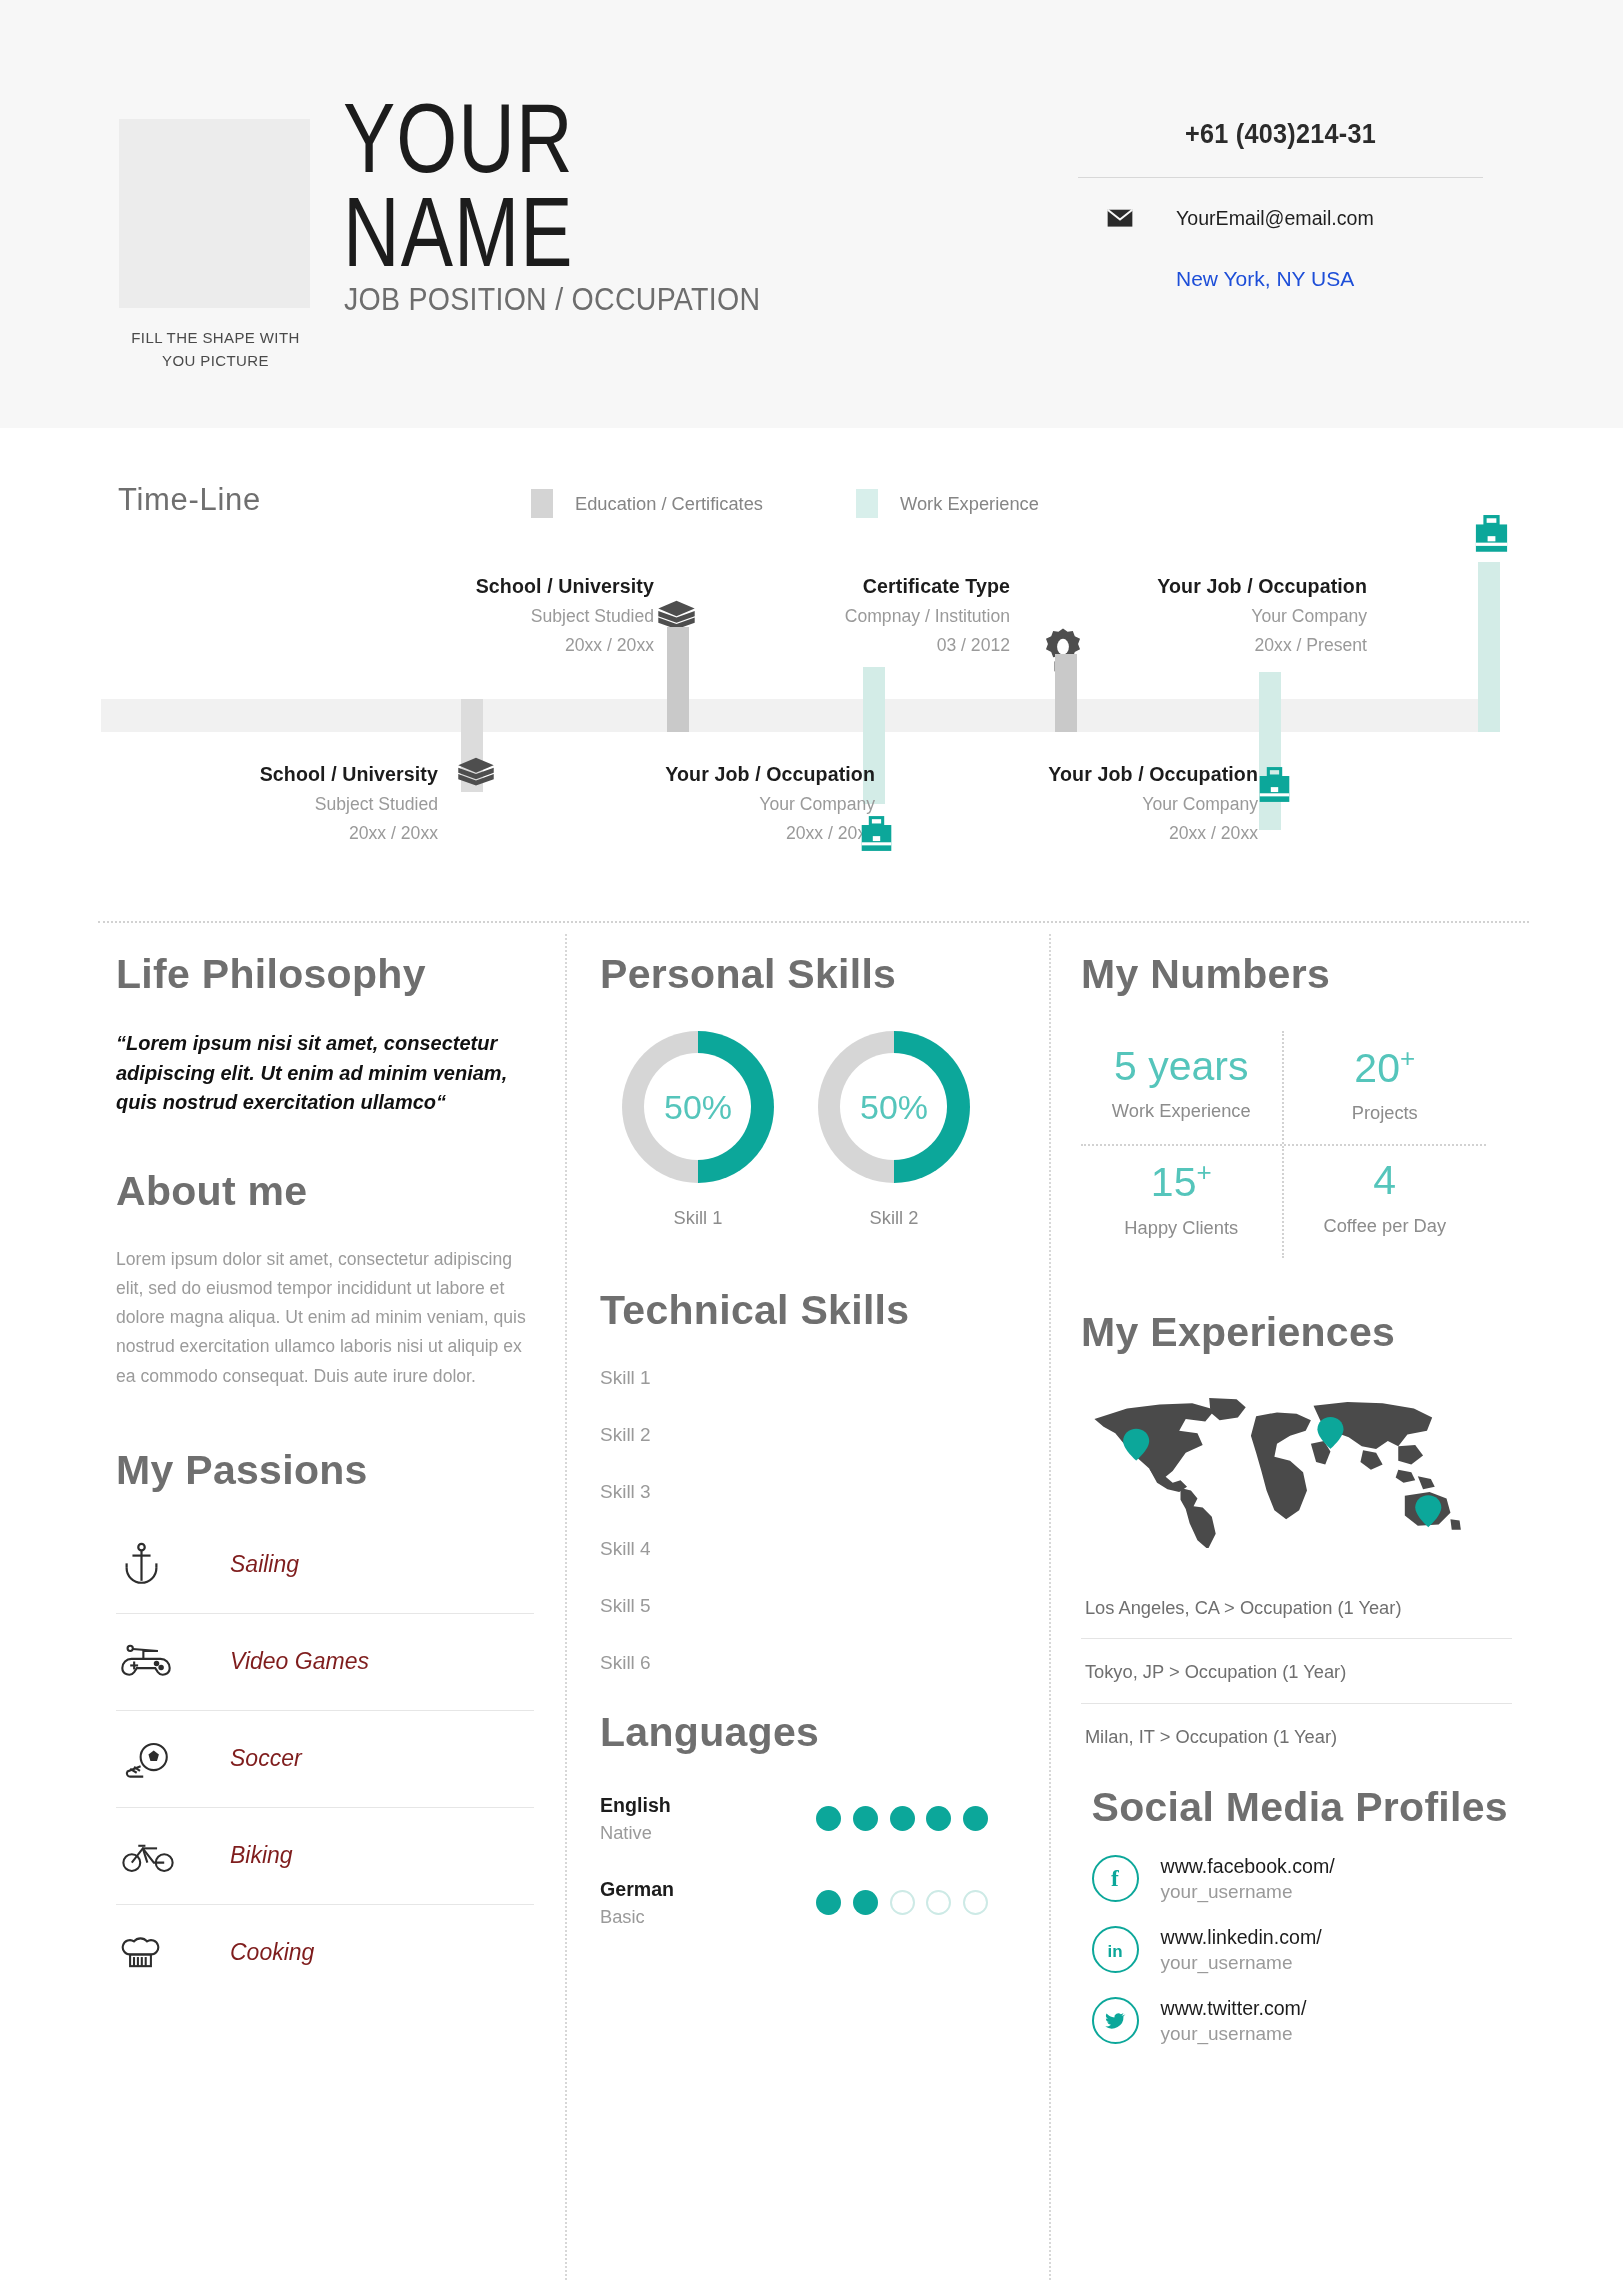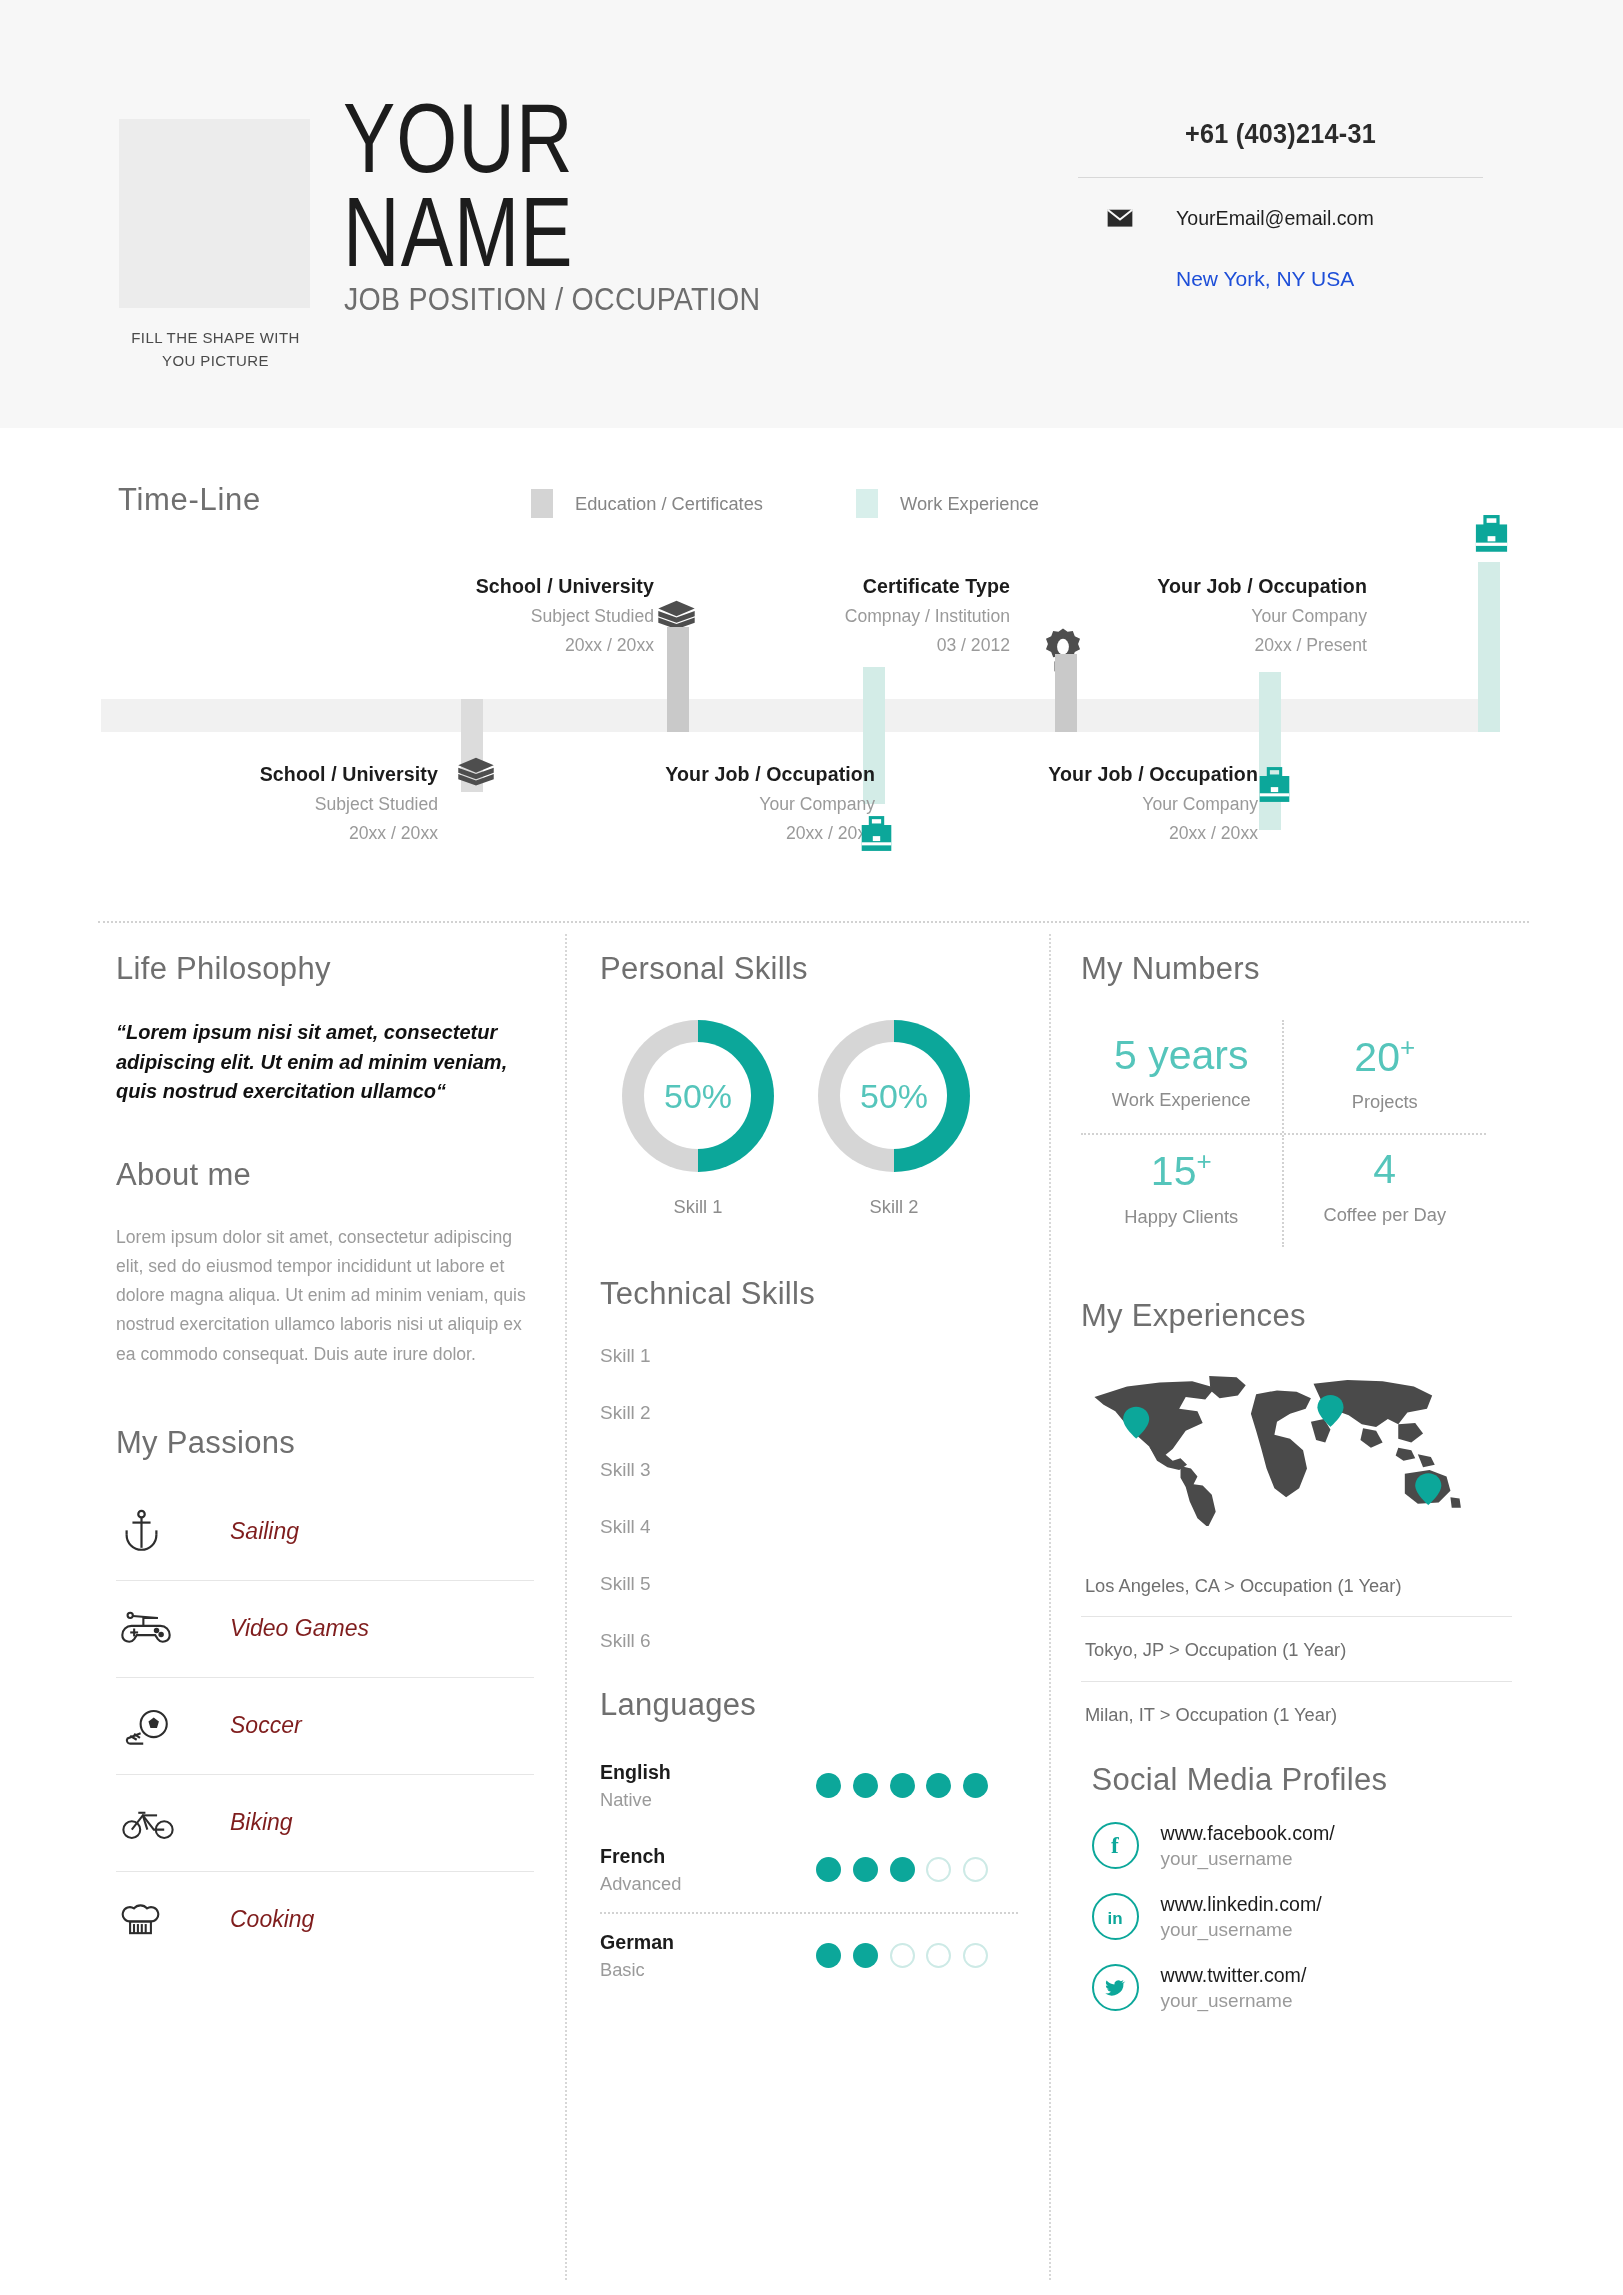--- a/index.html
+++ b/index.html
@@ -73,21 +73,21 @@
   .tl-entry .t3 { font-size:17.6px; color:#9a9a9a; text-align:right; margin-top:7.8px; }
   .tl-ico { position:absolute; width:39px; height:43px; }
 
   
   .body-rule { position:absolute; left:98px; top:921px; width:1431px; height:0; border-top:2px dotted #d2d2d2; }
   .col-rule { position:absolute; top:934px; width:0; height:1346px; border-left:2px dotted #d7d7d7; }
   .col-rule.a { left:565px; }
   .col-rule.b { left:1049px; }
 
   .sec-h {
-    font-size:31px; font-weight:400; color:#6f6f6f; letter-spacing:0.3px;
+    font-size:41px; font-weight:700; color:#6f6f6f; letter-spacing:0.3px;
   }
   .colA { position:absolute; left:116px; top:951px; width:418px; }
   .colB { position:absolute; left:600px; top:951px; width:418px; }
   .colC { position:absolute; left:1081px; top:951px; width:431px; }
 
   .quote {
     margin-top:31px; font-size:20px; line-height:1.48; color:#111;
     font-style:italic; font-weight:700;
   }
   .about-body {
@@ -416,33 +416,20 @@
           <div class="lang-lvl">Native</div>
         </div>
         <div class="dots">
           <span class="dot on"></span>
           <span class="dot on"></span>
           <span class="dot on"></span>
           <span class="dot on"></span>
           <span class="dot on"></span>
         </div>
       </div>
-      <div class="lang-row sep">
-        <div class="lang-txt">
-          <div class="lang-name">French</div>
-          <div class="lang-lvl">Advanced</div>
-        </div>
-        <div class="dots">
-          <span class="dot on"></span>
-          <span class="dot on"></span>
-          <span class="dot on"></span>
-          <span class="dot off"></span>
-          <span class="dot off"></span>
-        </div>
-      </div>
       <div class="lang-row">
         <div class="lang-txt">
           <div class="lang-name">German</div>
           <div class="lang-lvl">Basic</div>
         </div>
         <div class="dots">
           <span class="dot on"></span>
           <span class="dot on"></span>
           <span class="dot off"></span>
           <span class="dot off"></span>

